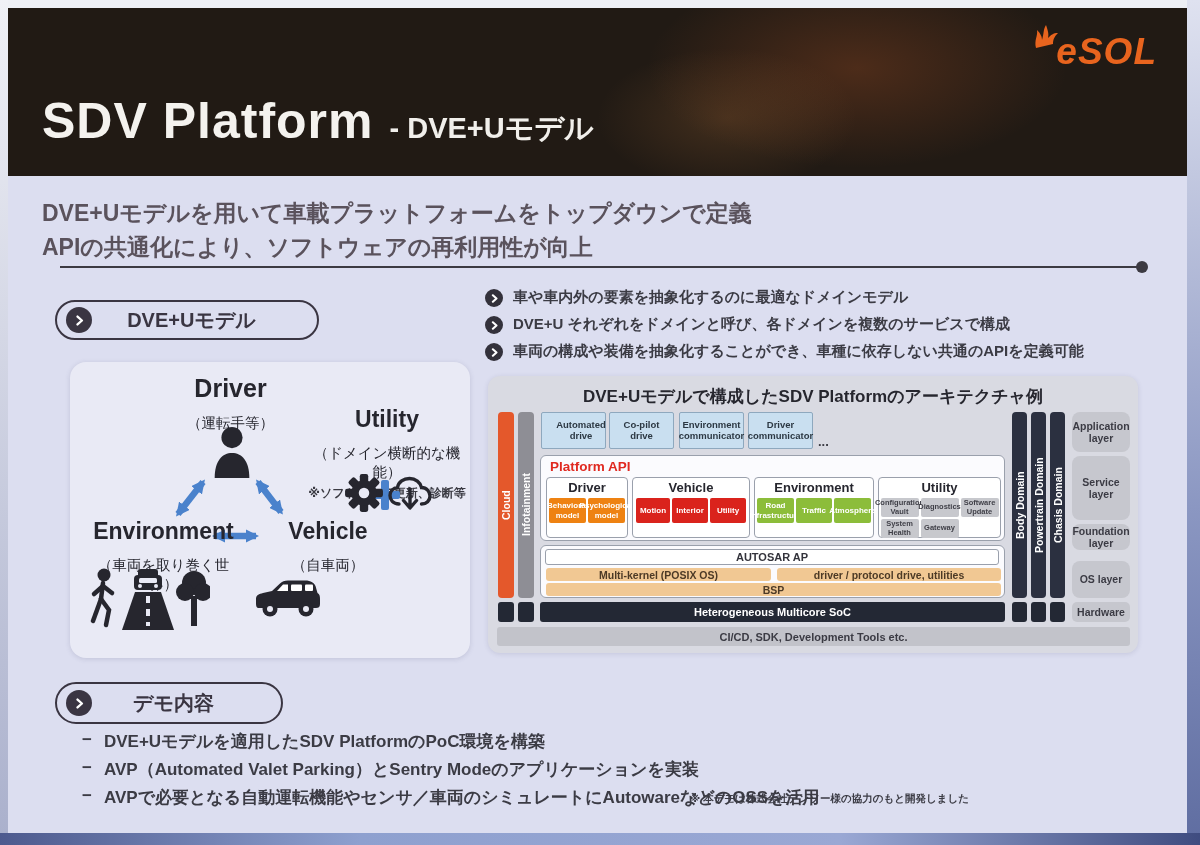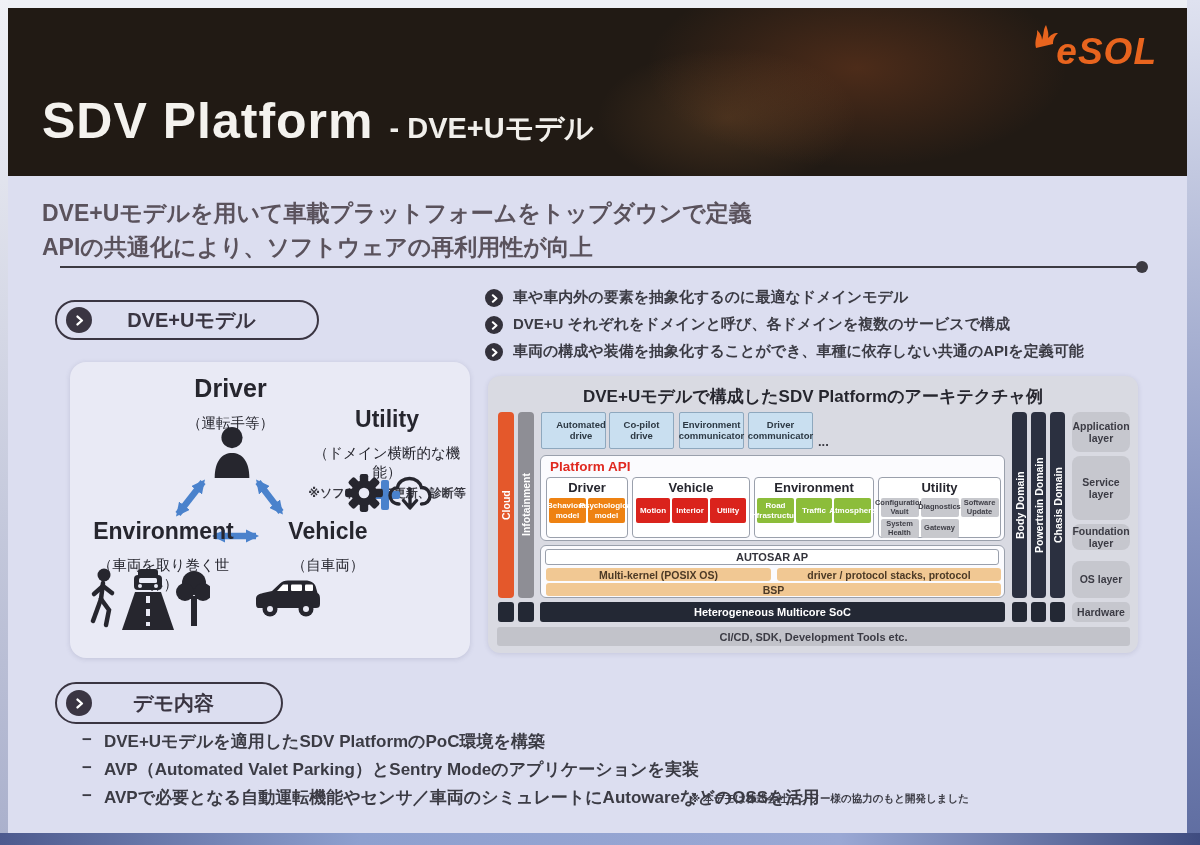--- a/index.html
+++ b/index.html
@@ -285,21 +285,21 @@
           <span class="uchip">Software Update</span>
           <span class="uchip">System Health</span>
           <span class="uchip">Gateway</span>
         </div>
       </div>
     </div>
 
     <div class="mw">
       <div class="autosar">AUTOSAR AP</div>
       <div class="tan" style="left:5px;top:22px;width:225px;">Multi-kernel (POSIX OS)</div>
-      <div class="tan" style="left:236px;top:22px;width:224px;">driver / protocol stacks, protocol</div>
+      <div class="tan" style="left:236px;top:22px;width:224px;">driver / protocol drive, utilities</div>
       <div class="tan" style="left:5px;top:37px;width:455px;">BSP</div>
     </div>
 
     <div class="soc">Heterogeneous Multicore SoC</div>
 
     <div class="vbar" style="left:524px;width:15px;background:#2b3040;">Body Domain</div>
     <div class="vbar" style="left:543px;width:15px;background:#2b3040;">Powertrain Domain</div>
     <div class="vbar" style="left:562px;width:15px;background:#2b3040;">Chasis Domain</div>
     <div class="sq" style="left:524px;width:15px;"></div>
     <div class="sq" style="left:543px;width:15px;"></div>

